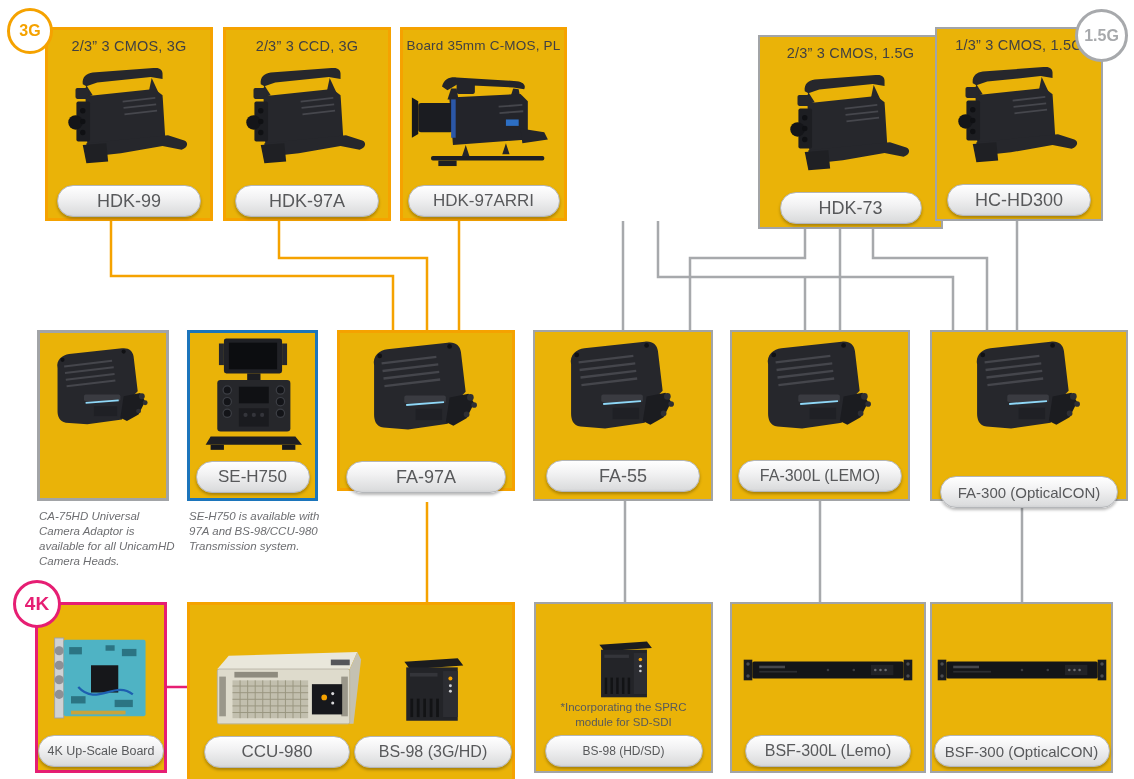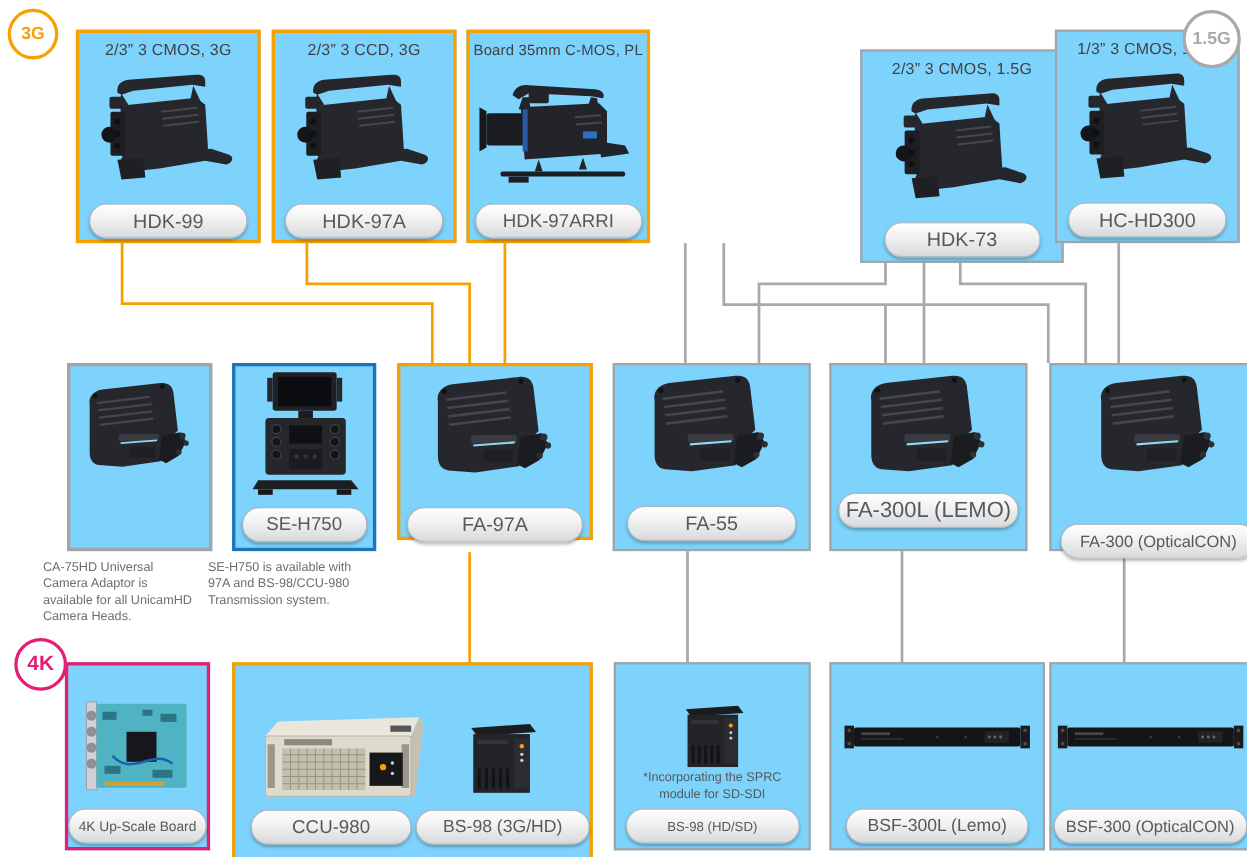--- a/index.html
+++ b/index.html
@@ -6,37 +6,37 @@
   body{font-family:"Liberation Sans","DejaVu Sans",sans-serif;}
   #stage{position:relative;width:1134px;height:779px;background:#fff;overflow:hidden;}
 
   
   #wires{position:absolute;left:0;top:0;width:1134px;height:779px;pointer-events:none;}
   .w-orange{stroke:var(--orange);stroke-width:2.5;fill:none;}
   .w-gray{stroke:var(--grayline);stroke-width:2.5;fill:none;}
   .w-pink{stroke:var(--pink);stroke-width:2.5;fill:none;}
 
   
-  .box{position:absolute;background:#7dd3fc;box-sizing:border-box;margin-left:24px;}
+  .box{position:absolute;background:#eab308;box-sizing:border-box;}
   .b-orange{border:3px solid var(--orange);}
   .b-gray{border:2px solid var(--grayborder);}
   .b-gray3{border:3px solid var(--grayborder);}
   .b-blue{border:3px solid var(--blue);}
   .b-pink{border:3px solid var(--pink);}
 
   .caption{position:absolute;left:0;right:0;top:8px;text-align:center;
            color:var(--captiontext);font-size:14.5px;letter-spacing:.2px;}
   .pill{position:absolute;height:30px;border-radius:16px;
         background:linear-gradient(#ffffff,#f2f2f3 40%,#dcddde 92%,#d2d3d5);
         border:1px solid #b4b6b9;
         box-shadow:0 2px 3px rgba(0,0,0,.28), inset 0 1px 0 #fff;
         color:var(--pilltext);font-weight:normal;font-size:18px;
         display:flex;align-items:center;justify-content:center;cursor:pointer;
         white-space:nowrap;}
-  .note{position:absolute;color:var(--notetext);
+  .note{position:absolute;color:var(--notetext);font-style:italic;
         font-size:11.5px;line-height:1.3;}
   .note-plain{position:absolute;color:var(--pilltext);font-size:11.5px;
         line-height:1.3;text-align:center;font-style:normal;}
 
   .badge{position:absolute;border-radius:50%;background:#fff;box-sizing:border-box;
          display:flex;align-items:center;justify-content:center;font-weight:bold;}
   .badge-orange{border:3.5px solid var(--orange);color:var(--orange);}
   .badge-gray{border:3.5px solid var(--grayline);color:var(--grayline);}
   .badge-pink{border:3.5px solid var(--pink);color:var(--pink);}
 
@@ -275,21 +275,21 @@
 
   <div class="box b-orange" style="left:400px;top:27px;width:167px;height:194px">
     <div class="caption" style="font-size:13.5px">Board 35mm C-MOS, PL</div>
     <svg class="img center-x" style="top:42px" width="150" height="105">
         <use href="#sym-camera-pl"></use>
       </svg>
     <div class="pill center-x" style="top:155px;width:150px;font-size:17px">HDK-97ARRI</div>
   </div>
 
 
-  <div class="box b-gray" style="left:758px;top:45px;width:185px;height:194px">
+  <div class="box b-gray" style="left:758px;top:35px;width:185px;height:194px">
     <div class="caption">2/3” 3 CMOS, 1.5G</div>
     <svg class="img center-x" style="top:32px" width="136" height="120">
         <use href="#sym-camera"></use>
       </svg>
     <div class="pill center-x" style="top:155px;width:140px">HDK-73</div>
   </div>
 
   <div class="box b-gray" style="left:935px;top:27px;width:168px;height:194px">
     <div class="caption">1/3” 3 CMOS, 1.5G</div>
     <svg class="img center-x" style="top:32px" width="136" height="120">
@@ -324,21 +324,21 @@
     <svg class="img center-x" style="top:4px" width="142" height="118">
         <use href="#sym-adapter"></use>
       </svg>
     <div class="pill center-x" style="top:128px;width:152px">FA-55</div>
   </div>
 
   <div class="box b-gray" style="left:730px;top:330px;width:180px;height:171px">
     <svg class="img center-x" style="top:4px" width="142" height="118">
         <use href="#sym-adapter"></use>
       </svg>
-    <div class="pill center-x" style="top:116px;width:162px;font-size:20px">FA-300L (LEMO)</div>
+    <div class="pill center-x" style="top:128px;width:162px;font-size:16px">FA-300L (LEMO)</div>
   </div>
 
   <div class="box b-gray" style="left:930px;top:330px;width:198px;height:171px">
     <svg class="img center-x" style="top:4px" width="142" height="118">
         <use href="#sym-adapter"></use>
       </svg>
     <div class="pill center-x" style="top:144px;width:176px;font-size:15px">FA-300 (OpticalCON)</div>
   </div>
 
   <div class="box b-pink" style="left:35px;top:602px;width:132px;height:171px">

